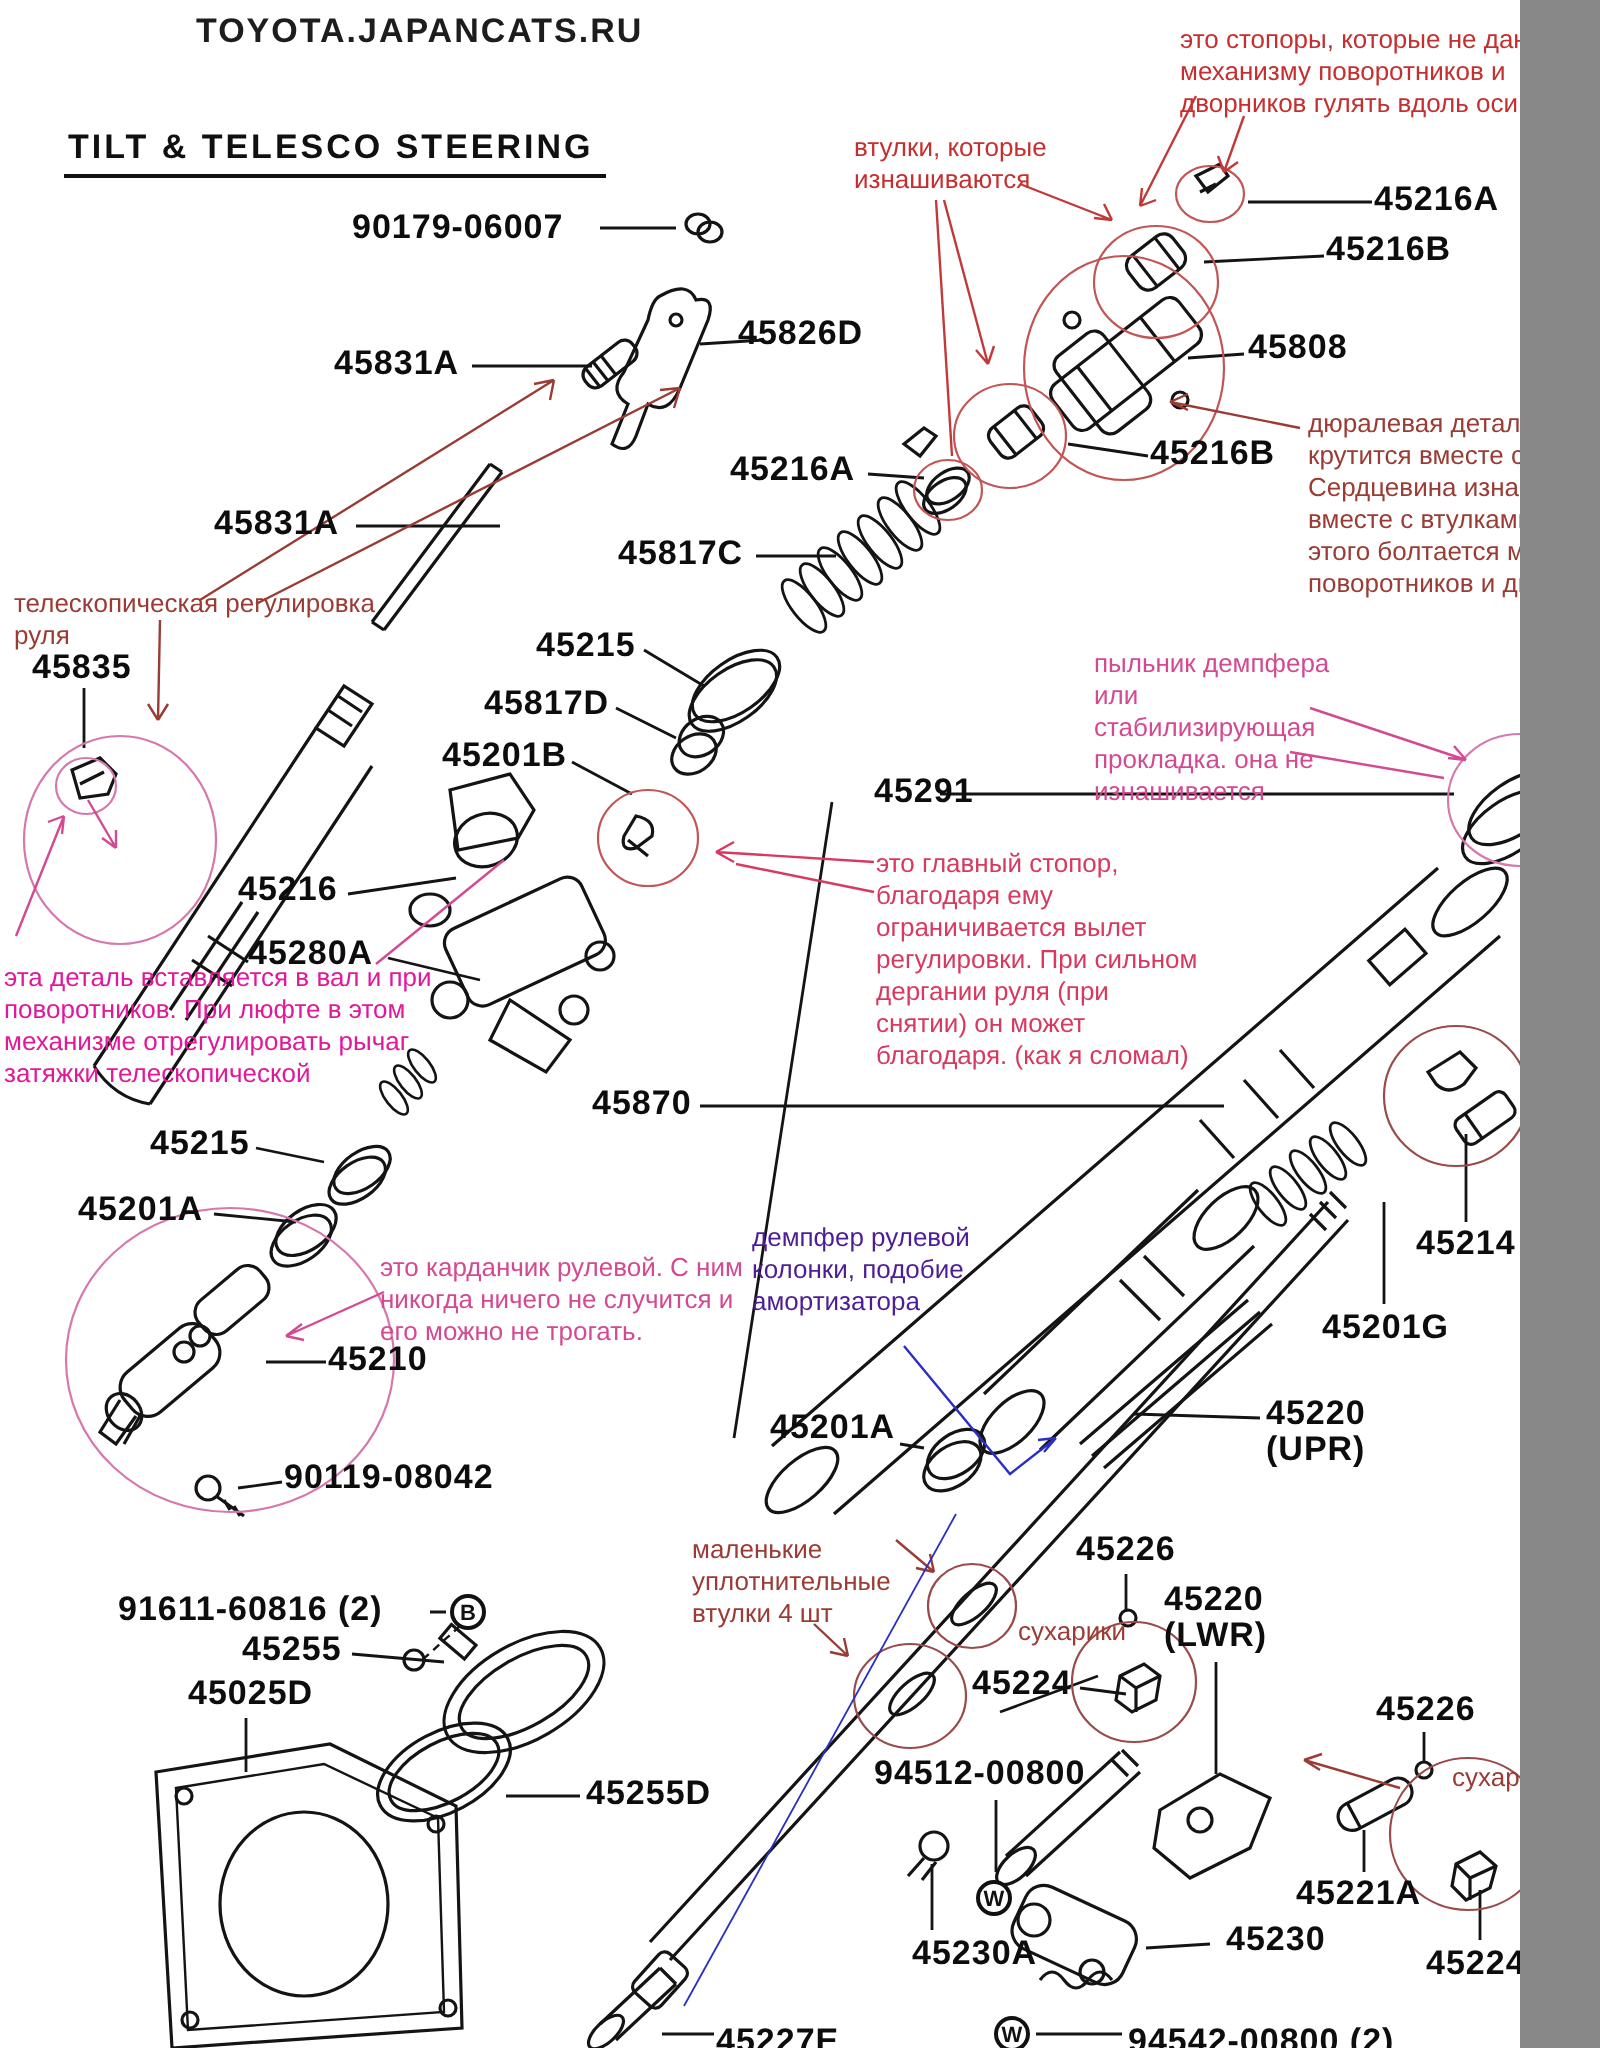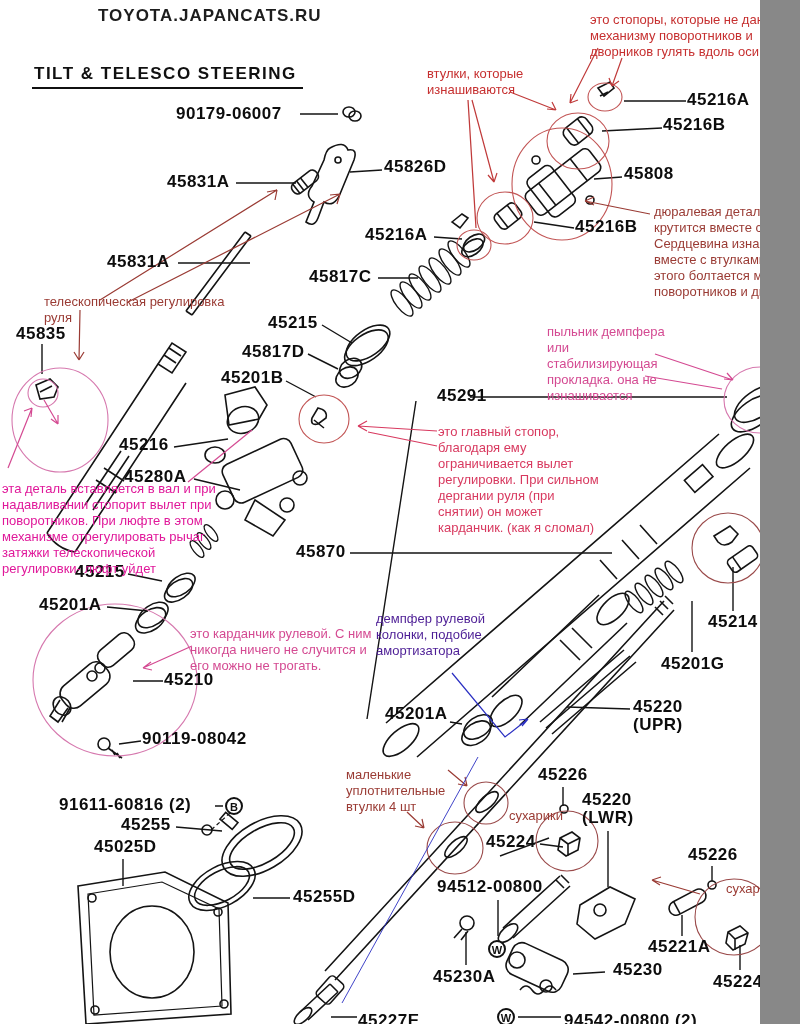--- a/index.html
+++ b/index.html
@@ -292,21 +292,21 @@
   <div class="site-title">TOYOTA.JAPANCATS.RU</div>
   <div class="diagram-title">TILT &amp; TELESCO STEERING</div>
 
   <div id="labels-layer">
       <div class="part-label" style="left: 176px; top: 105px;">
         <div>90179-06007</div>
       </div>
       <div class="part-label" style="left: 167px; top: 173px;">
         <div>45831A</div>
       </div>
-      <div class="part-label" style="left: 384px; top: 158px;">
+      <div class="part-label" style="left: 369px; top: 158px;">
         <div>45826D</div>
       </div>
       <div class="part-label" style="left: 107px; top: 253px;">
         <div>45831A</div>
       </div>
       <div class="part-label" style="left: 687px; top: 91px;">
         <div>45216A</div>
       </div>
       <div class="part-label" style="left: 663px; top: 116px;">
         <div>45216B</div>
@@ -381,21 +381,21 @@
       </div>
       <div class="part-label" style="left: 486px; top: 833px;">
         <div>45224</div>
       </div>
       <div class="part-label" style="left: 688px; top: 846px;">
         <div>45226</div>
       </div>
       <div class="part-label" style="left: 437px; top: 878px;">
         <div>94512-00800</div>
       </div>
-      <div class="part-label" style="left: 433px; top: 968px;">
+      <div class="part-label" style="left: 456px; top: 968px;">
         <div>45230A</div>
       </div>
       <div class="part-label" style="left: 613px; top: 961px;">
         <div>45230</div>
       </div>
       <div class="part-label" style="left: 648px; top: 938px;">
         <div>45221A</div>
       </div>
       <div class="part-label" style="left: 713px; top: 973px;">
         <div>45224</div>
@@ -416,24 +416,24 @@
         <div>45227E</div>
       </div>
       <div class="part-label" style="left: 564px; top: 1012px;">
         <div>94542-00800 (2)</div>
       </div>
     </div>
   <div id="annotations-layer">
       <div class="annotation" style="left: 590px; top: 12px; color: rgb(198, 47, 47);"><div>это стопоры, которые не дают</div><div>механизму поворотников и</div><div>дворников гулять вдоль оси</div></div>
       <div class="annotation" style="left: 427px; top: 66px; color: rgb(198, 47, 47);"><div>втулки, которые</div><div>изнашиваются</div></div>
       <div class="annotation" style="left: 654px; top: 204px; color: rgb(154, 59, 52);"><div>дюралевая деталь, которая</div><div>крутится вместе с рулем.</div><div>Сердцевина изнашивается</div><div>вместе с втулками. Из-за</div><div>этого болтается механизм</div><div>поворотников и дворников</div></div>
-      <div class="annotation" style="left: 7px; top: 294px; color: rgb(154, 59, 52); margin-left: 37px;"><div>телескопическая регулировка</div><div>руля</div></div>
+      <div class="annotation" style="left: 7px; top: 294px; color: rgb(154, 59, 52);"><div>телескопическая регулировка</div><div>руля</div></div>
       <div class="annotation" style="left: 547px; top: 324px; color: rgb(212, 74, 146);"><div>пыльник демпфера</div><div>или</div><div>стабилизирующая</div><div>прокладка. она не</div><div>изнашивается</div></div>
-      <div class="annotation" style="left: 438px; top: 424px; color: rgb(216, 57, 95);"><div>это главный стопор,</div><div>благодаря ему</div><div>ограничивается вылет</div><div>регулировки. При сильном</div><div>дергании руля (при</div><div>снятии) он может</div><div>карданчик. (как я сломал)</div></div>
-      <div class="annotation" style="left: 2px; top: 481px; color: rgb(224, 24, 154);"><div>эта деталь вставляется в вал и при</div><div>надавливании стопорит вылет при</div><div>поворотников. При люфте в этом</div><div>механизме отрегулировать рычаг</div><div>затяжки телескопической</div><div>регулировки- люфт уйдет</div></div>
+      <div class="annotation" style="left: 438px; top: 424px; color: rgb(216, 57, 95);"><div>это главный стопор,</div><div>благодаря ему</div><div>ограничивается вылет</div><div>регулировки. При сильном</div><div>дергании руля (при</div><div>снятии) он может</div><div>благодаря. (как я сломал)</div></div>
+      <div class="annotation" style="left: 2px; top: 481px; color: rgb(224, 24, 154);"><div>эта деталь вставляется в вал и при</div><div>поворотников. При люфте в этом</div><div>механизме отрегулировать рычаг</div><div>затяжки телескопической</div></div>
       <div class="annotation" style="left: 190px; top: 626px; color: rgb(212, 74, 146);"><div>это карданчик рулевой. С ним</div><div>никогда ничего не случится и</div><div>его можно не трогать.</div></div>
       <div class="annotation" style="left: 376px; top: 611px; color: #4c1d95;"><div>демпфер рулевой</div><div>колонки, подобие</div><div>амортизатора</div></div>
       <div class="annotation" style="left: 346px; top: 767px; color: rgb(154, 59, 52);"><div>маленькие</div><div>уплотнительные</div><div>втулки 4 шт</div></div>
       <div class="annotation" style="left: 509px; top: 808px; color: rgb(154, 59, 52);"><div>сухарики</div></div>
       <div class="annotation" style="left: 726px; top: 881px; color: rgb(154, 59, 52);"><div>сухарики</div></div>
     </div>
   <div id="markers-layer">
       <div class="marker" style="left: 225px; top: 797px;">B</div>
       <div class="marker" style="left: 488px; top: 940px;">W</div>
       <div class="marker" style="left: 497px; top: 1008px;">W</div>

